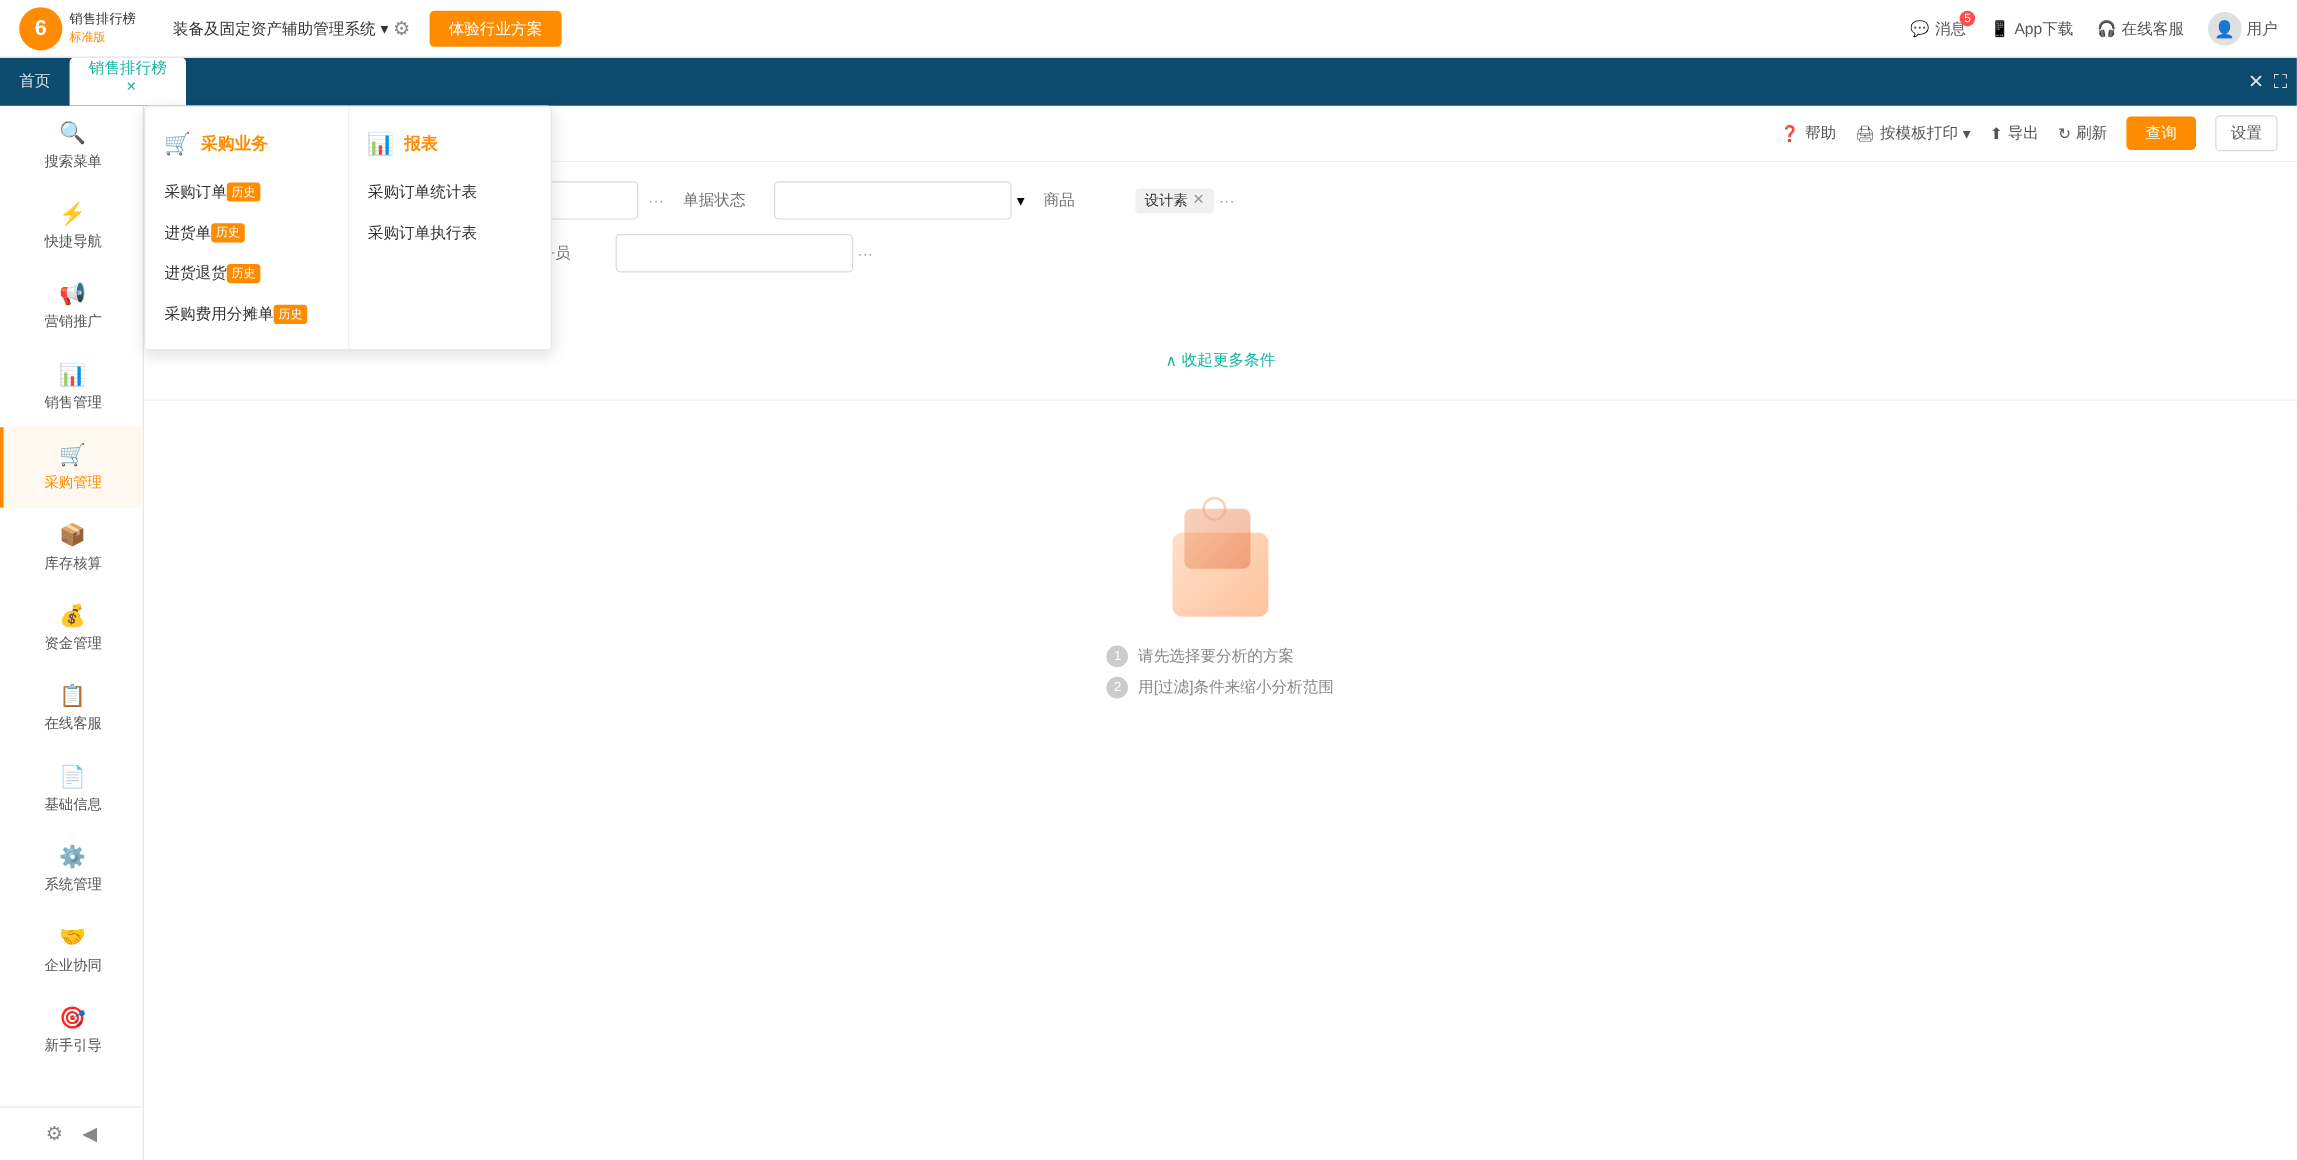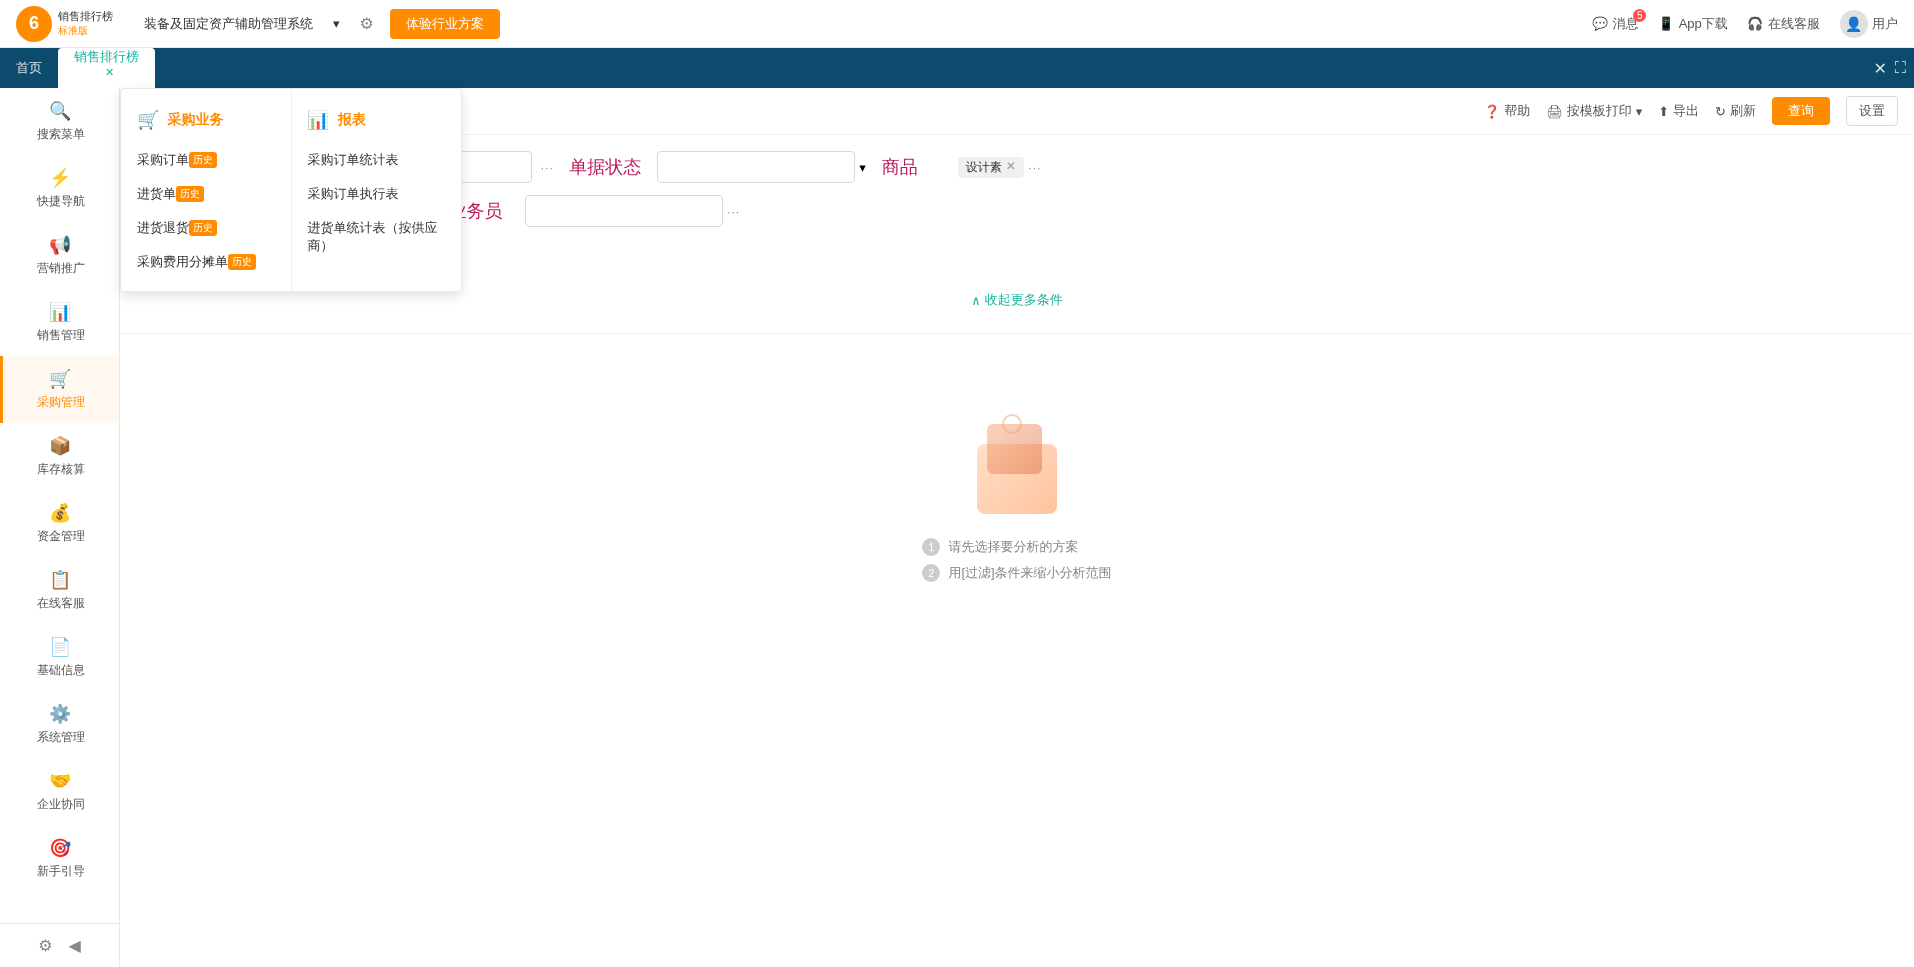--- a/index.html
+++ b/index.html
@@ -28,21 +28,21 @@
       height: 36px;
       background: #ff8c00;
       border-radius: 50%;
       display: flex; align-items: center; justify-content: center;
       color: white; font-size: 18px; font-weight: bold;
       margin-right: 6px;
     }
     .logo-text { font-size: 11px; color: #333; line-height: 1.3; }
     .logo-tag { font-size: 10px; color: #ff8c00; }
     .topbar-sys {
-      display: flex; align-items: center; gap: 20px;
+      display: flex; align-items: center; gap: 4px;
       color: #333; font-size: 13px; cursor: pointer;
     }
     .topbar-sys span { color: #333; }
     .topbar-btn {
       background: #ff8c00;
       color: white;
       border: none;
       padding: 6px 16px;
       border-radius: 4px;
       cursor: pointer;
@@ -208,21 +208,21 @@
       padding: 16px;
       background: #fff;
       border-bottom: 1px solid #f0f0f0;
     }
     .filter-row {
       display: flex;
       align-items: center;
       gap: 16px;
       margin-bottom: 12px;
     }
-    .filter-label { color: #be185d; font-size: 18px; min-width: 60px; }
+    .filter-label { color: #737373; font-size: 13px; min-width: 60px; }
     .filter-input {
       border: 1px solid #d9d9d9;
       border-radius: 4px;
       padding: 5px 10px;
       font-size: 13px;
       height: 32px;
       background: #fff;
       min-width: 200px;
     }
     .filter-tag {
@@ -562,17 +562,14 @@
     <div class="dropdown-header">
       <span style="font-size:18px;">📊</span>
       <span>报表</span>
     </div>
     <div class="dropdown-item">
       <span>采购订单统计表</span>
     </div>
     <div class="dropdown-item">
       <span>采购订单执行表</span>
     </div>
-    <div class="dropdown-item">
-      <span>进货单统计表（按供应商）</span>
-    </div>
   </div>
 </div>
 
 </body></html>

